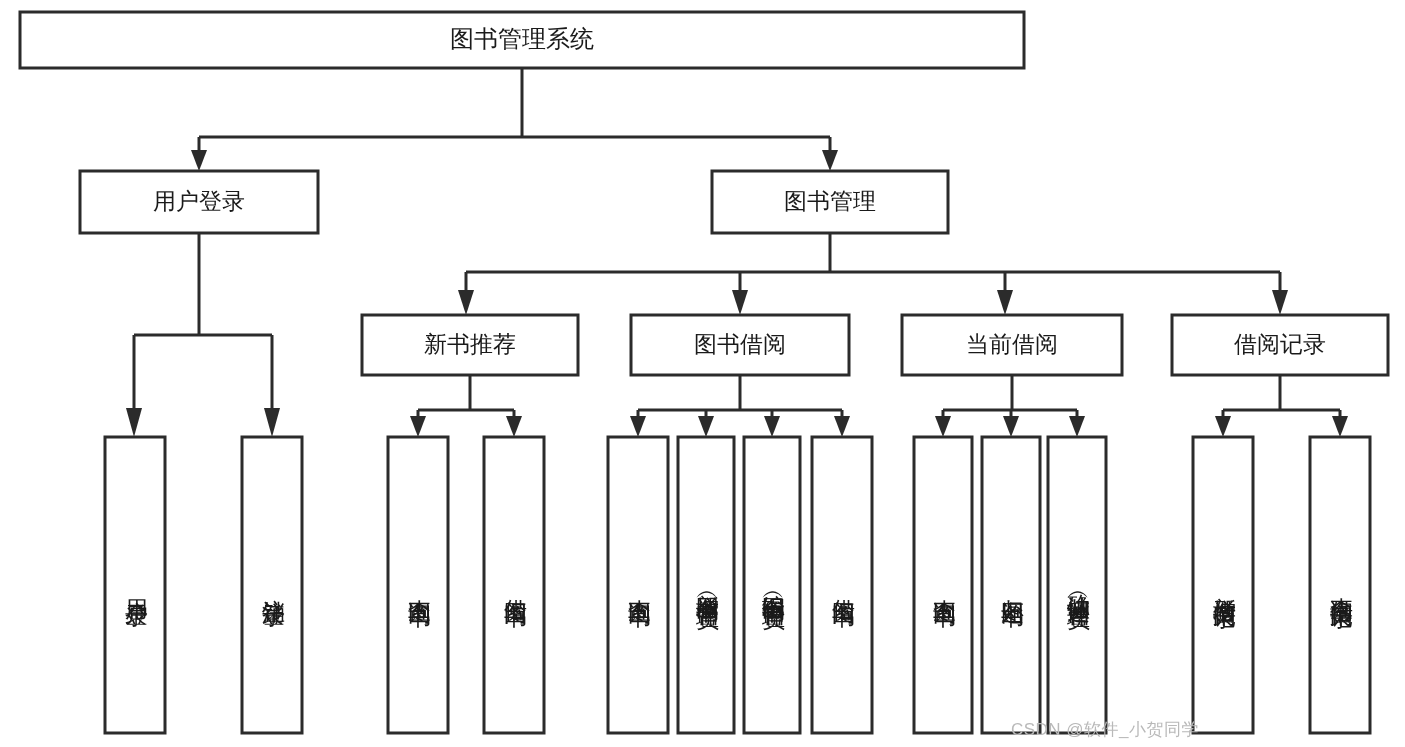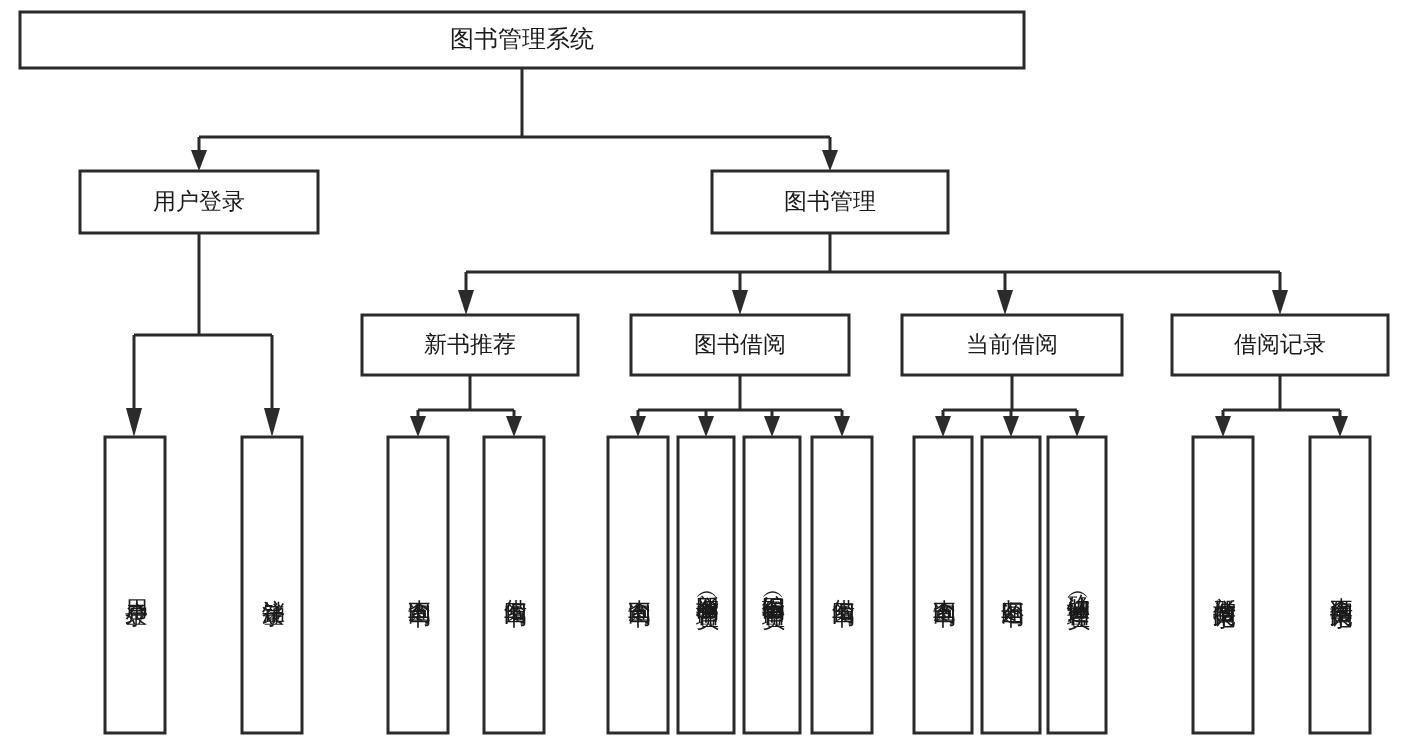--- a/index.html
+++ b/index.html
@@ -225,13 +225,14 @@
       <rect class="node-rect" x="1193" y="437" width="60" height="296"></rect>
       <text class="vert-label" x="1223" y="585">新增借阅记录</text>
     </g>
     <g>
       <rect class="node-rect" x="1310" y="437" width="60" height="296"></rect>
       <text class="vert-label" x="1340" y="585">查询借阅记录</text>
     </g>
 
   </svg>
 
+  <div class="watermark">CSDN @软件_小贺同学</div>
 </div>
 
 </body></html>

